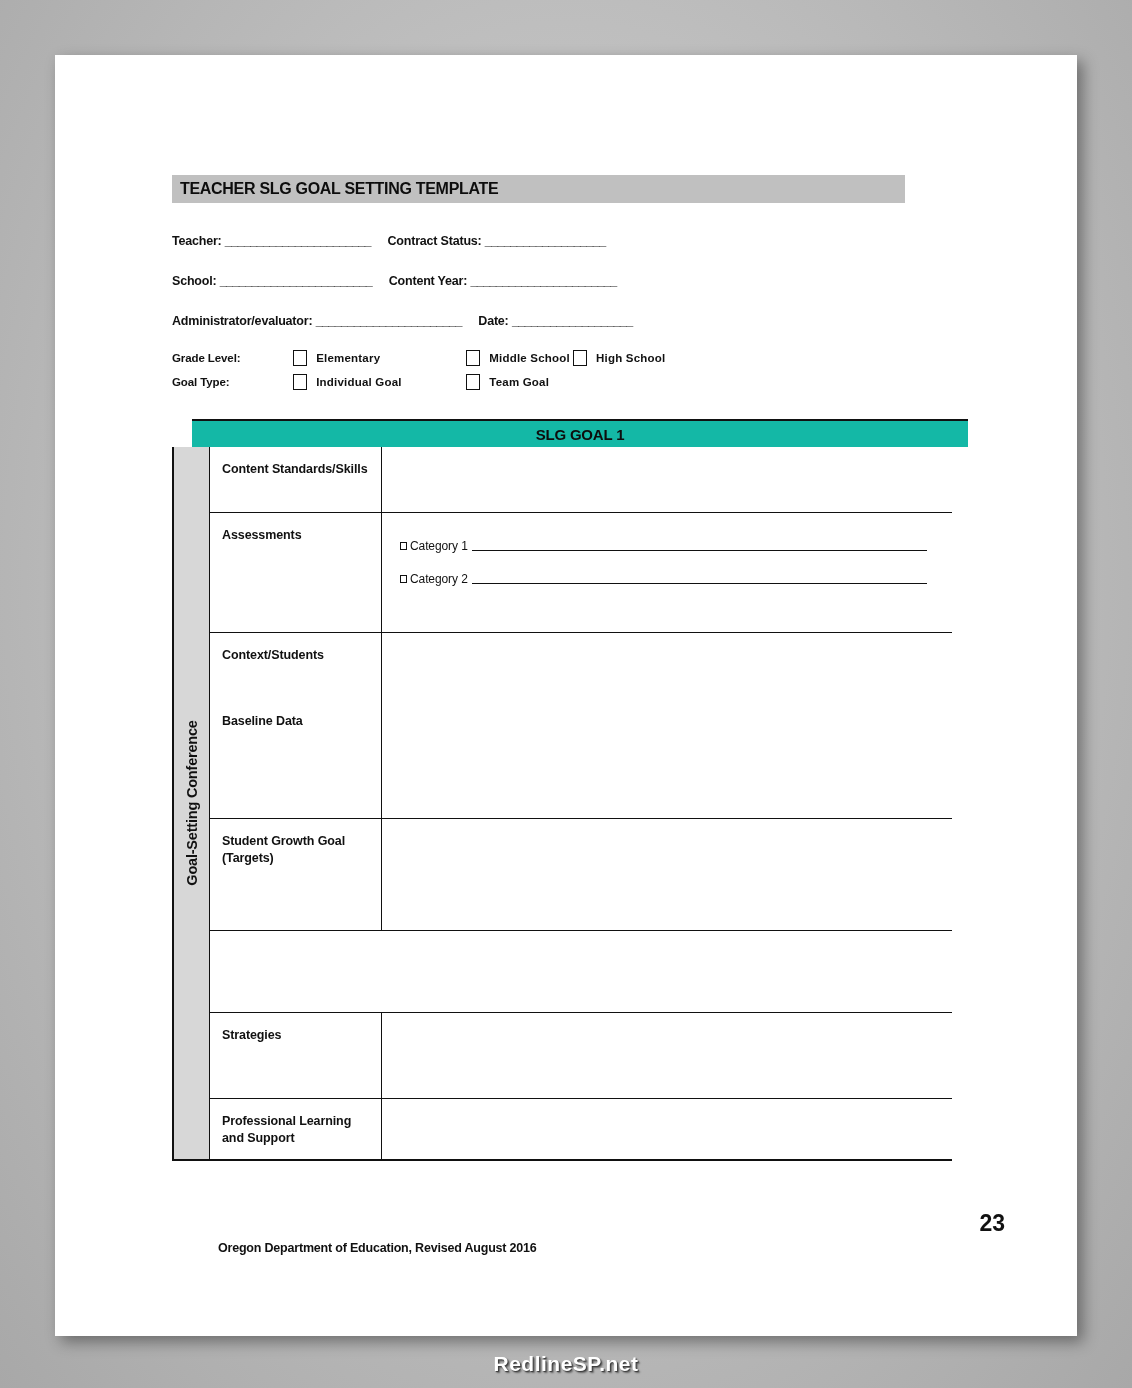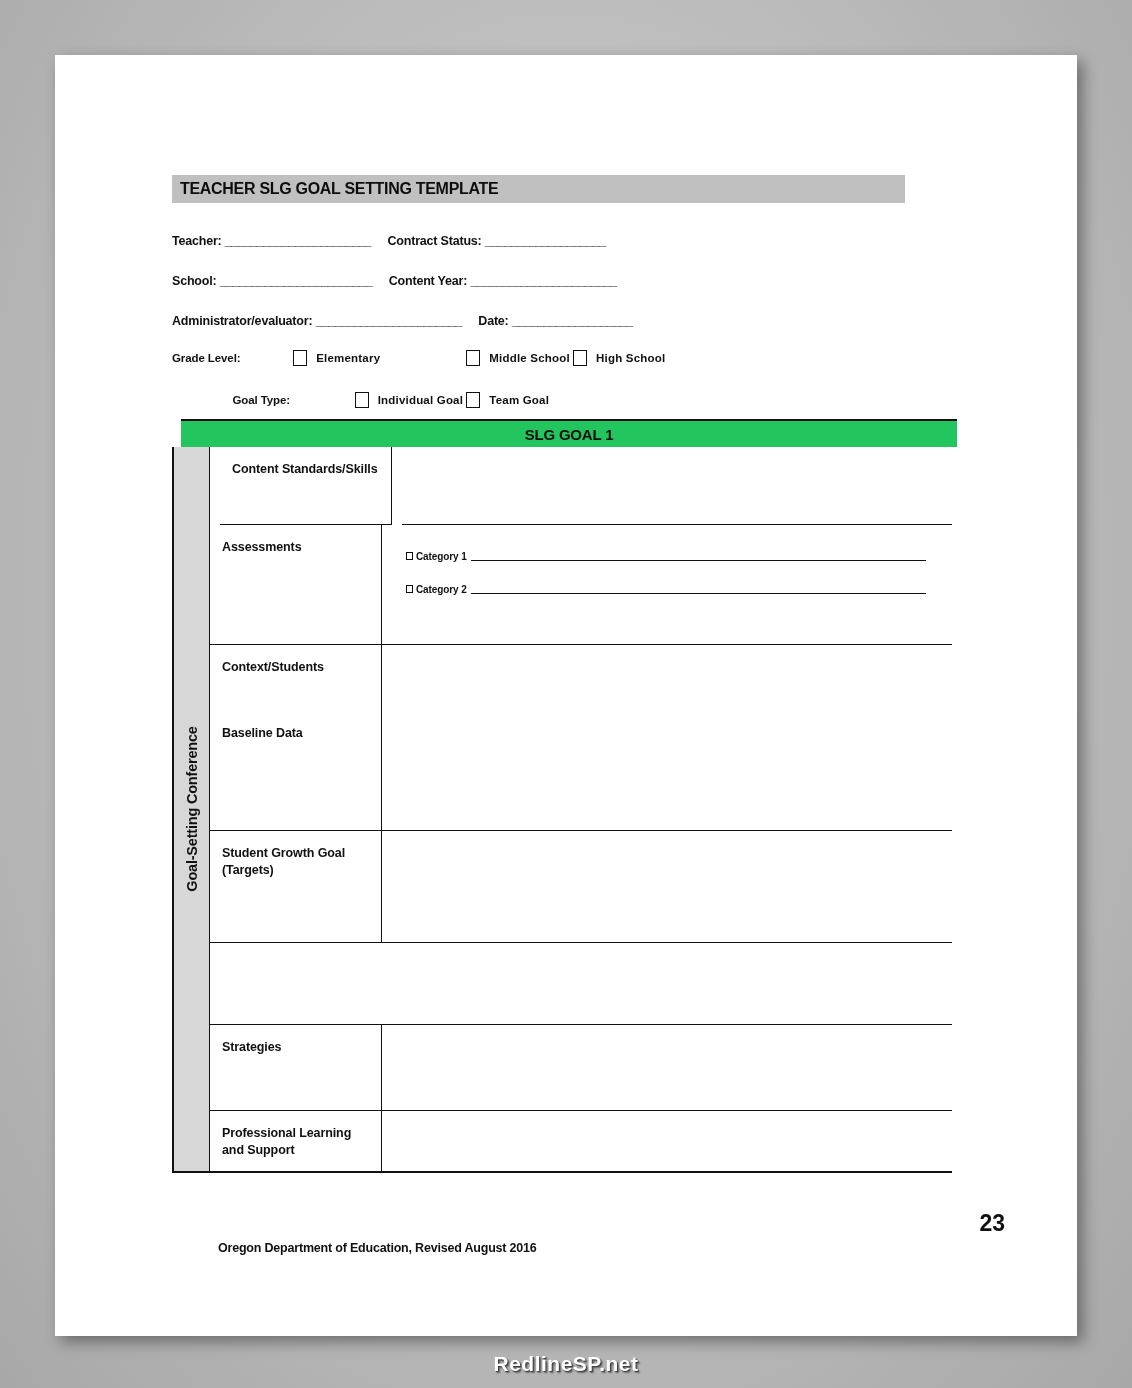--- a/index.html
+++ b/index.html
@@ -66,21 +66,21 @@
     position: absolute;
     left: 117px;
     font-size: 11.5px;
     font-weight: bold;
     color: #111;
     white-space: nowrap;
     height: 20px;
     letter-spacing: -0.1px;
   }
   #cb-grade { top: 295px; }
-  #cb-goal  { top: 337px; text-align: right; }
+  #cb-goal  { top: 319px; }
   .cb-label {
     display: inline-block;
     width: 118px;
     vertical-align: middle;
   }
   .cb-item {
     display: inline-block;
     vertical-align: middle;
   }
   .cb-box {
@@ -98,23 +98,23 @@
   #cb-goal  .cb-item:nth-of-type(2) { width: 170px; }
 
   
   #table-wrap {
     position: absolute;
     left: 117px; top: 364px;
     width: 780px;
   }
   #goal-header {
     height: 28px;
-    margin-left: 9px;
+    margin-left: 20px;
     width: 776px;
-    background: #22c55e;
+    background: #14b8a6;
     border-top: 2.5px solid #111;
     display: flex; align-items: center; justify-content: center;
   }
   #goal-header .goal-title {
     font-size: 15px;
     font-weight: bold;
     color: #0d0d0d;
     letter-spacing: -0.2px;
   }
 
@@ -163,35 +163,35 @@
   .tcell-content {
     flex: 1 1 auto;
     border-bottom: 1.8px solid #111;
     position: relative;
   }
   .tcell-content.no-bottom { border-bottom: none; }
   .trow.last .tcell-label,
   .trow.last .tcell-content { border-bottom: 2.5px solid #111; }
 
   
-  .h-content  { height: 78px; margin-left: 10px; }
+  .h-content  { height: 66px; }
   .h-assess   { height: 120px; }
   .h-context  { height: 66px; }
   .h-baseline { height: 120px; }
   .h-growth   { height: 112px; }
   .h-rationale{ height: 82px; }
   .h-strategy { height: 86px; }
   .h-prof     { height: 62px; }
 
   
   .cat-line {
     position: absolute;
-    left: 24px;
-    font-size: 10px;
-    font-weight: bold;
+    left: 18px;
+    font-size: 12px;
+    font-weight: normal;
     color: #111;
     white-space: nowrap;
     letter-spacing: -0.1px;
   }
   .cat-line .mini-box {
     display: inline-block;
     width: 7px; height: 8px;
     border: 1.3px solid #111;
     vertical-align: middle;
     margin-right: 3px;

